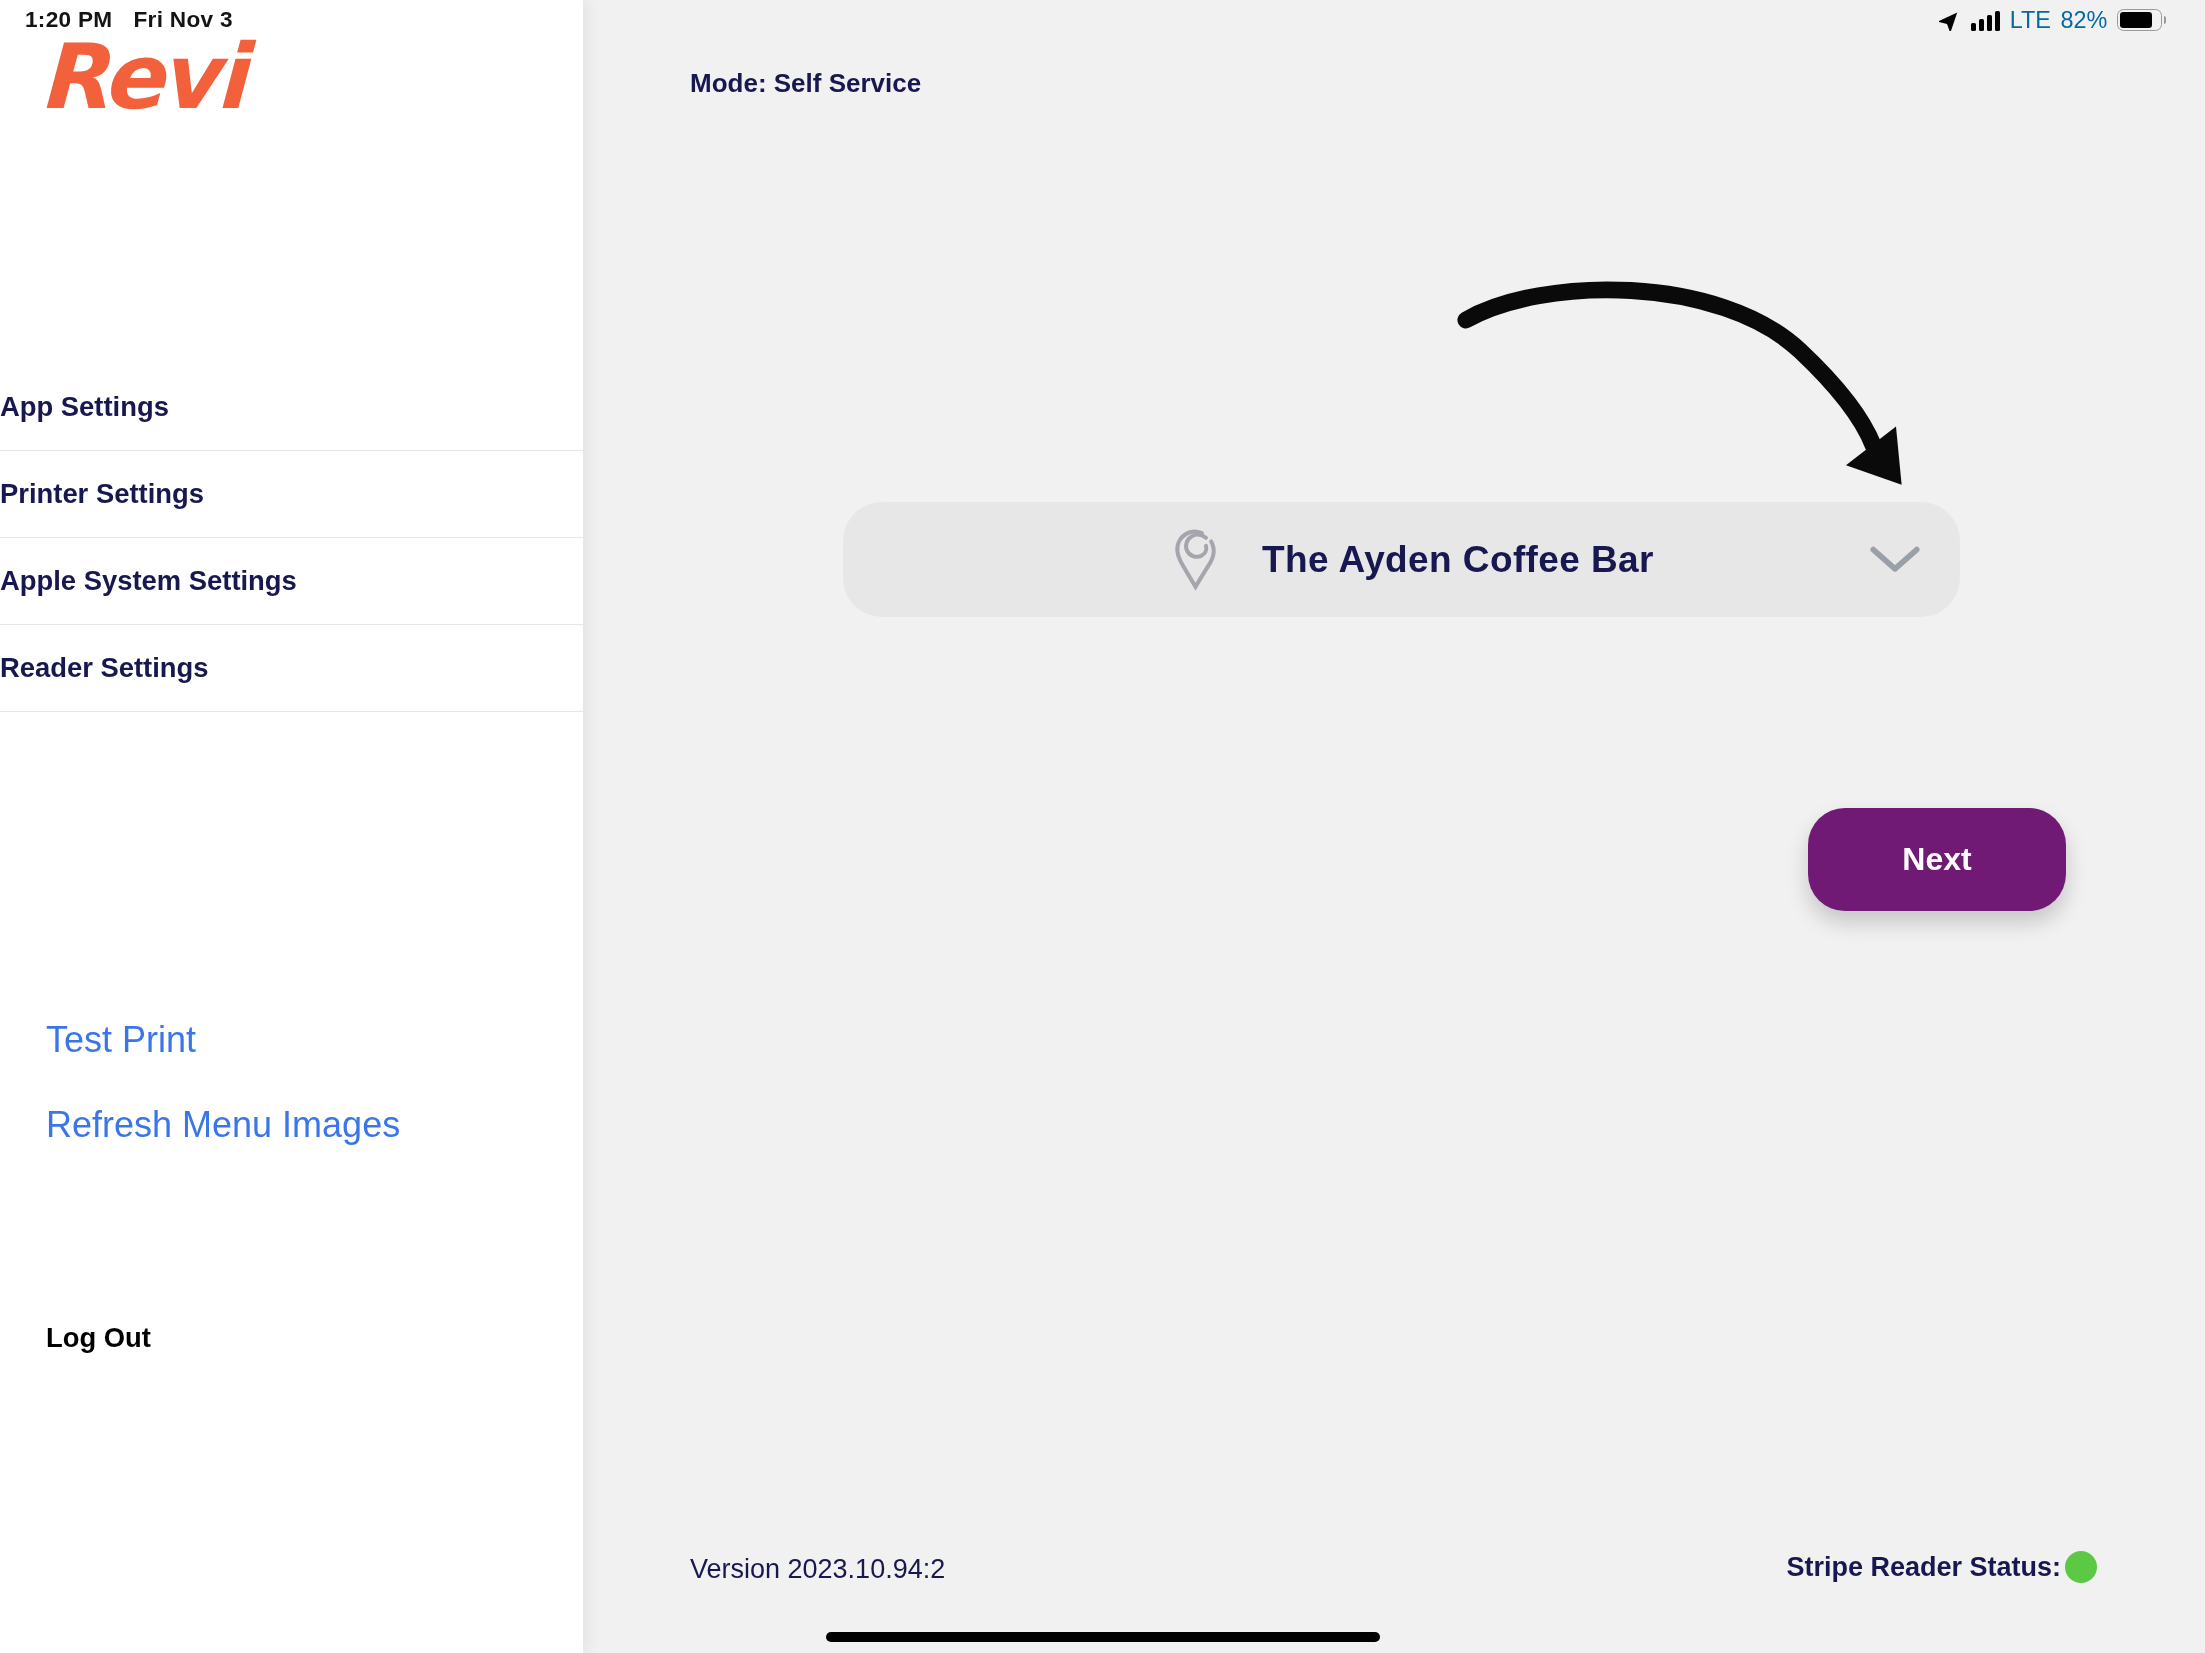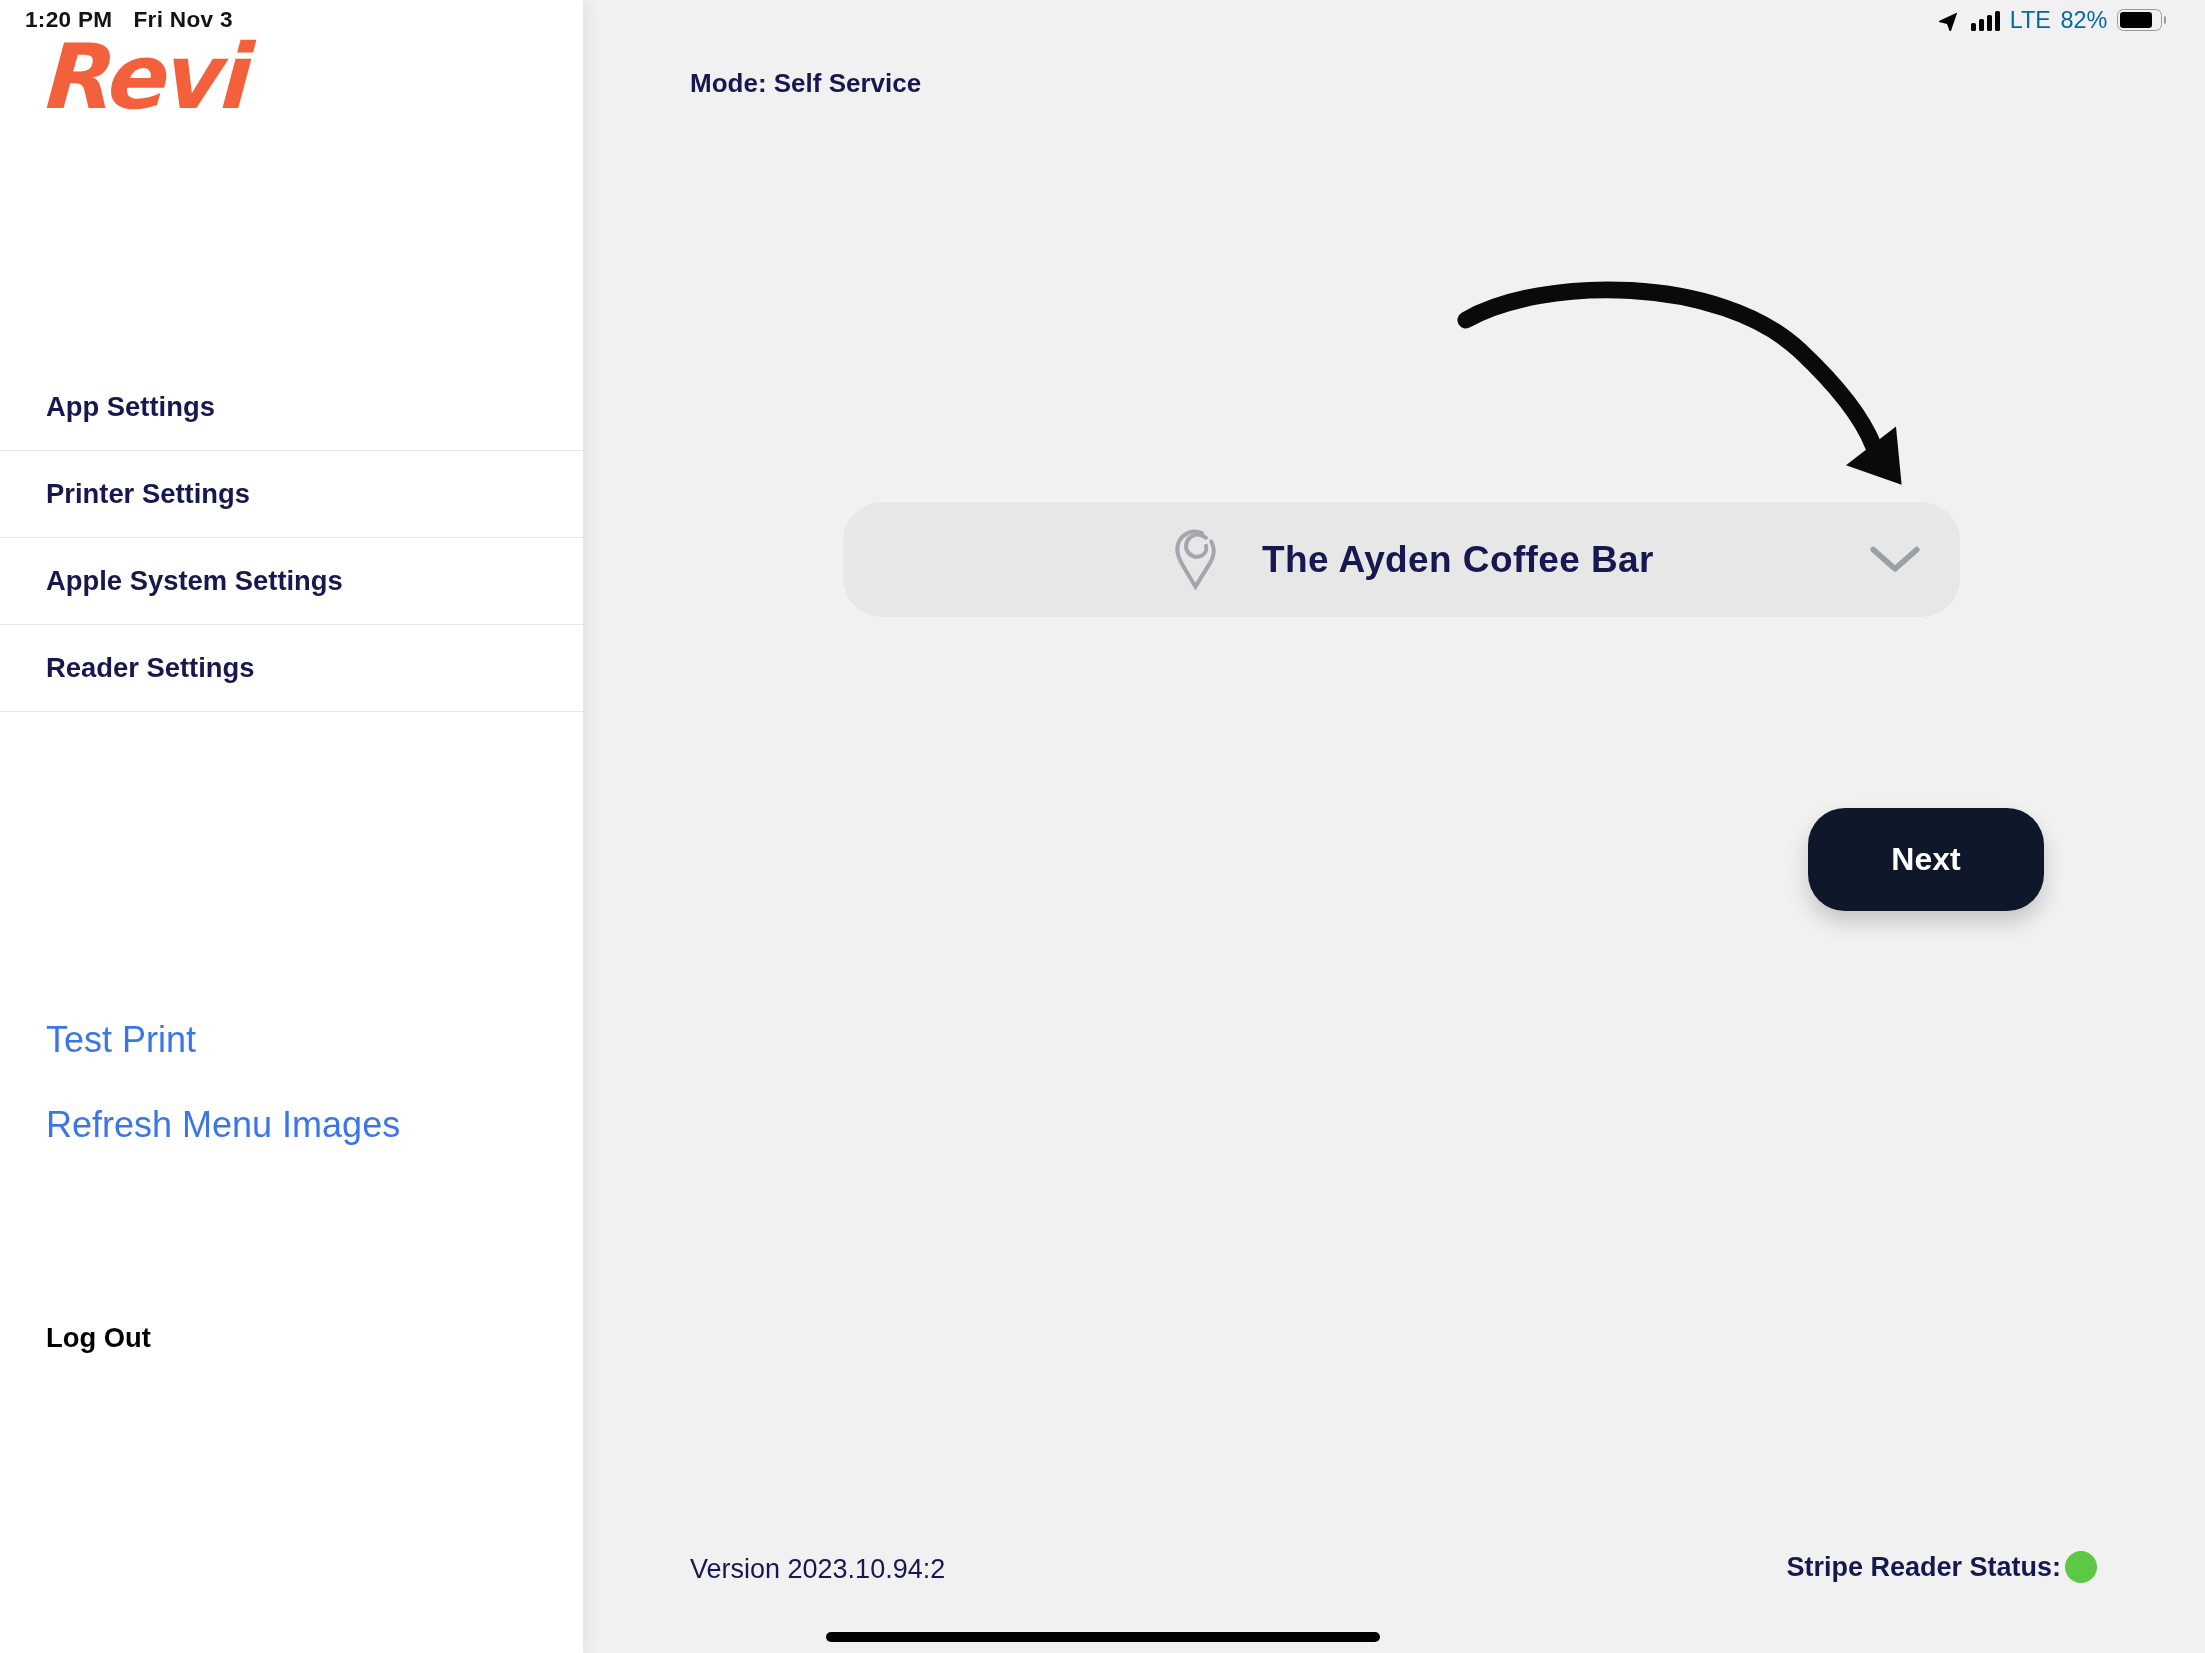--- a/index.html
+++ b/index.html
@@ -30,21 +30,20 @@
     font-style:italic; font-weight:800;
     font-size:90px; line-height:1;
     color:#f2613c;
     letter-spacing:-3.2px;
     transform:skewX(-4deg);
   }
 
   .menu { position:absolute; left:0; top:364px; width:583px; }
   .menu-item {
     height:87px; display:flex; align-items:center;
-    padding-left:46px;
     font-size:27.4px; font-weight:600; color:#181850;
     border-bottom:1.6px solid #e7e7e7;
     cursor:pointer; background:#fff;
   }
 
   .side-link {
     position:absolute; left:46px;
     font-size:36px; font-weight:500; color:#3b76e8; cursor:pointer;
   }
   .link-test    { top:1019px; }
@@ -88,22 +87,22 @@
   }
   .pin-icon { margin-left:24px; flex:0 0 auto; }
   .dropdown-text {
     margin-left:44px;
     font-size:37px; font-weight:600; color:#181850;
     letter-spacing:0.4px;
   }
   .chevron-icon { position:absolute; right:39px; top:50%; transform:translateY(-50%); }
 
   .next-btn {
-    position:absolute; left:1225px; top:808px; width:236px; height:103px;
-    background:#0f172a; border:none; border-radius:37px;
+    position:absolute; left:1225px; top:808px; width:258px; height:103px;
+    background:#701a75; border:none; border-radius:37px;
     color:#ffffff; font-size:32px; font-weight:600;
     font-family:"Liberation Sans", sans-serif;
     display:flex; align-items:center; justify-content:center;
     box-shadow:0 11.3px 21px rgba(0,0,0,0.18);
     cursor:pointer;
   }
 
   .version {
     position:absolute; left:107px; top:1554px;
     font-size:27px; font-weight:500; color:#181850;

